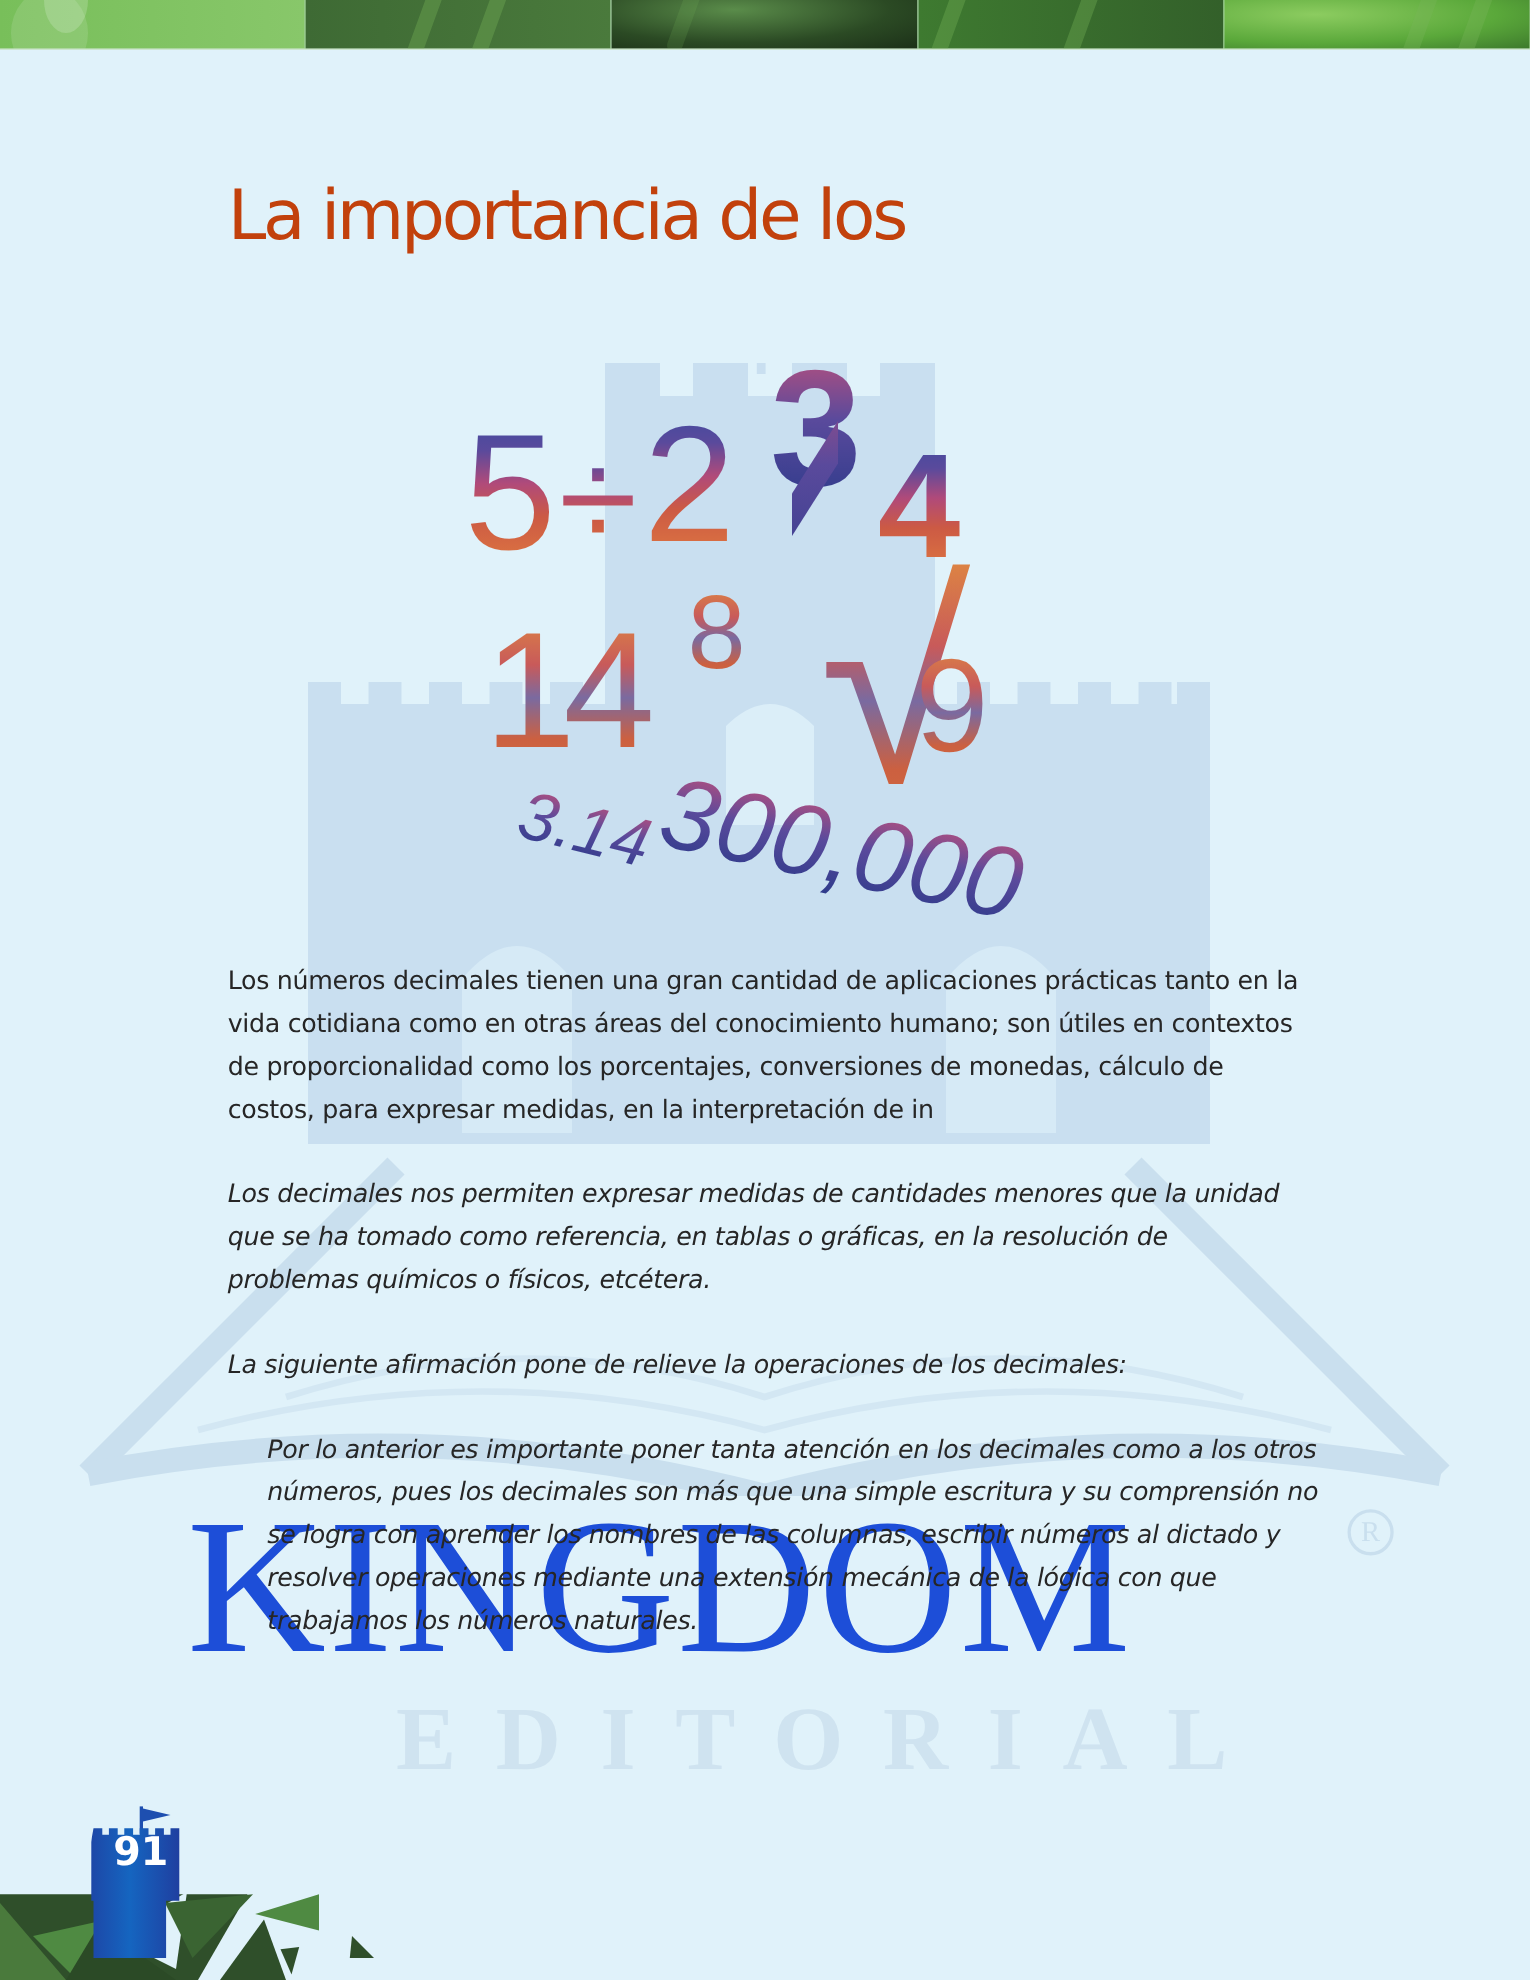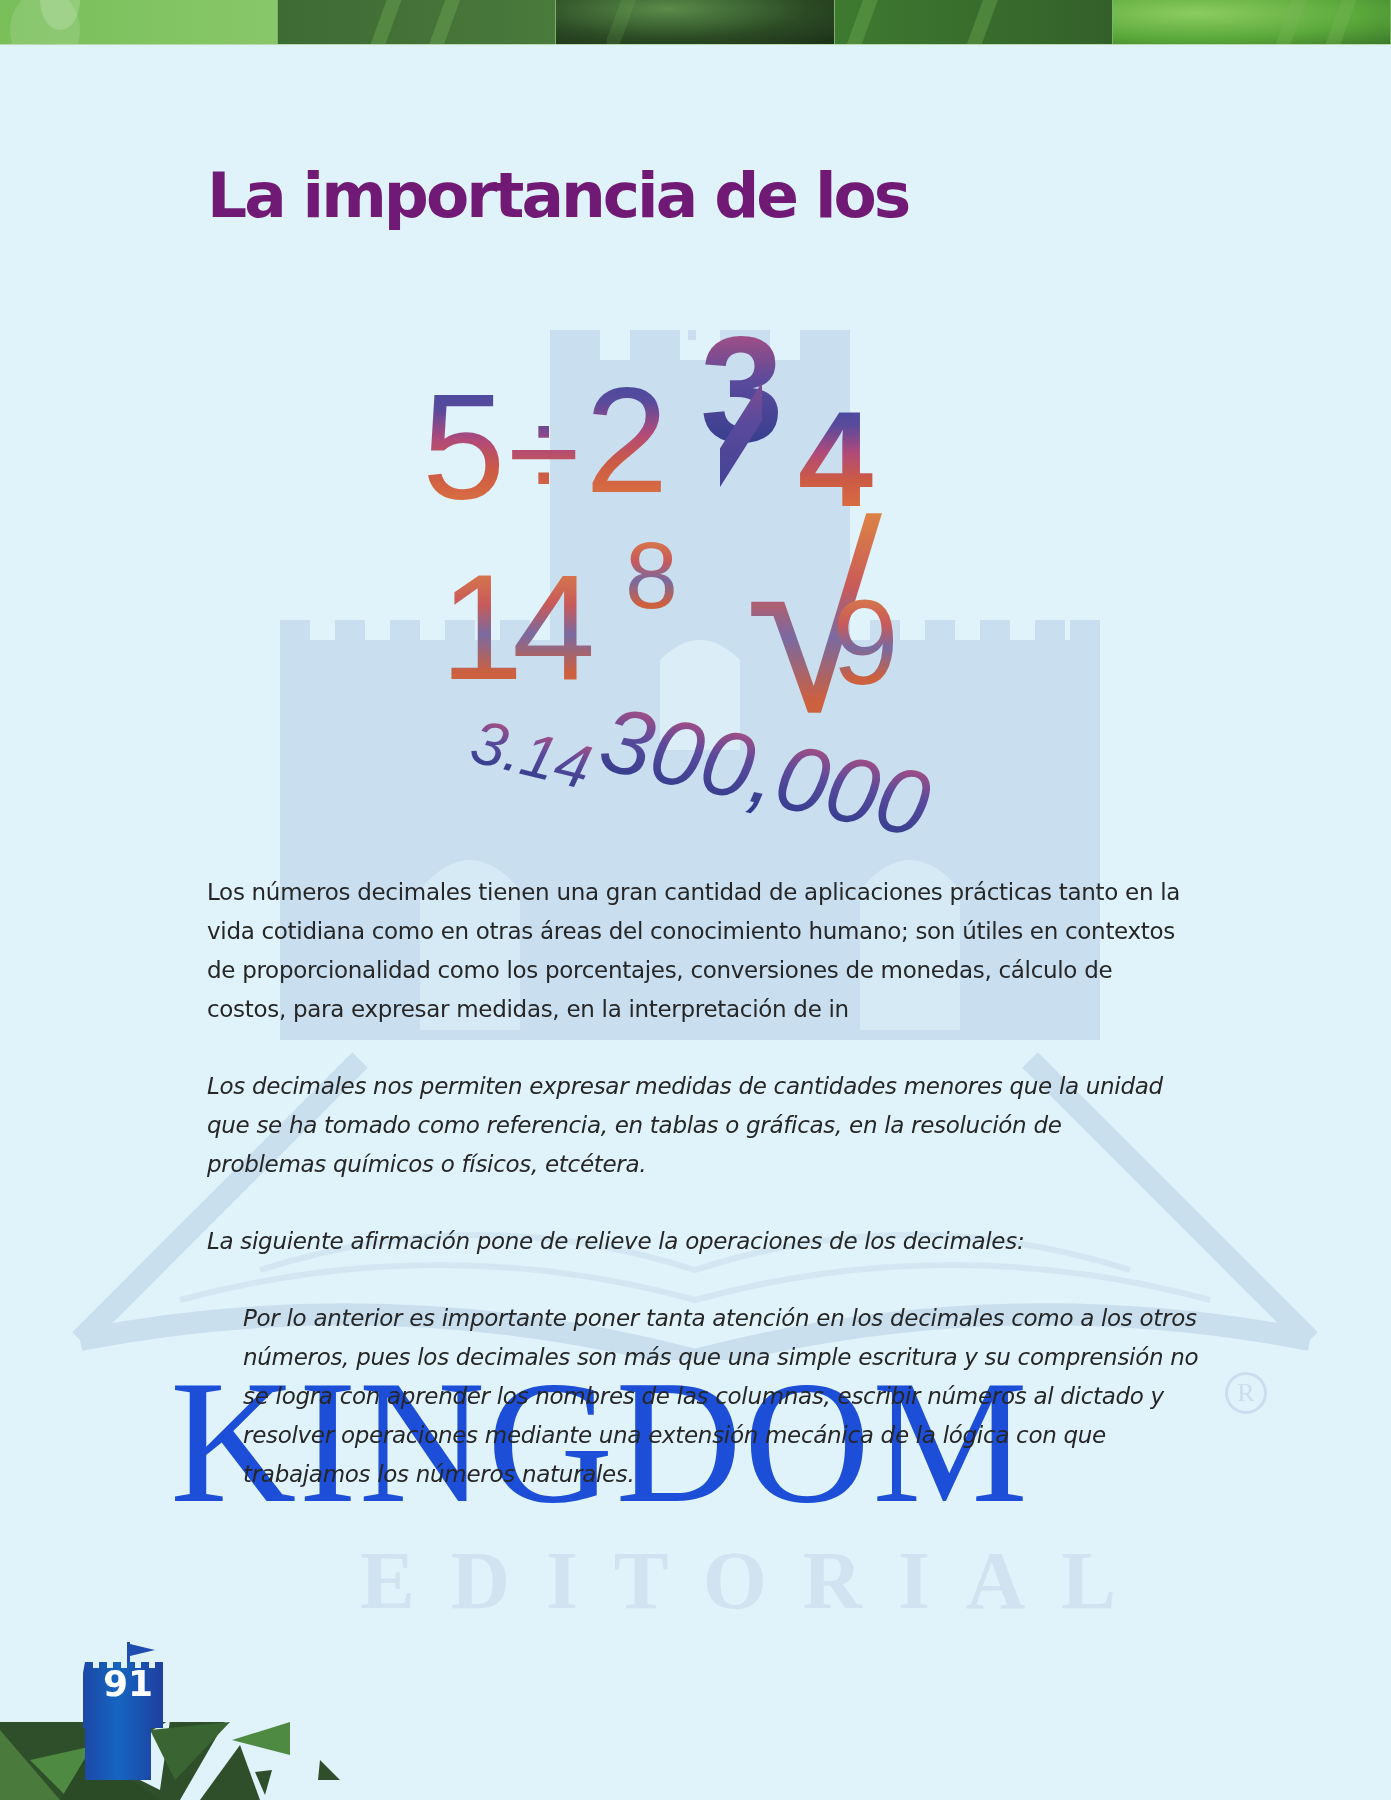--- a/index.html
+++ b/index.html
@@ -22,21 +22,21 @@
     
     .wm { position: absolute; color: #c7dded; pointer-events: none; }
     .wm-castle { position: absolute; left: 280px; top: 330px; width: 820px; height: 760px; }
     .wm-book { position: absolute; left: 60px; top: 1000px; width: 1270px; height: 360px; }
     .wm-kingdom { position: absolute; left: 170px; top: 1355px; font-family: "Liberation Serif", serif; font-size: 175px; letter-spacing: 2px; color: #1d4ed8; line-height: 1; }
     .wm-reg { position: absolute; left: 1225px; top: 1372px; width: 36px; height: 36px; border: 3px solid #c9dfee; border-radius: 50%; color: #c9dfee; font-family: "Liberation Serif", serif; font-size: 26px; text-align: center; line-height: 36px; }
     .wm-editorial { position: absolute; left: 360px; top: 1540px; font-family: "Liberation Serif", serif; font-size: 82px; letter-spacing: 36px; color: #cfe3f0; line-height: 1; font-weight: bold; }
 
     
     .title { position: absolute; left: 207px; top: 160px; margin: 0; }
-    .title .l1 { display: block; font-family: "DejaVu Sans", sans-serif; font-weight: bold; font-size: 63px; color: #701a75; letter-spacing: -3px; line-height: 72px; }
+    .title .l1 { display: block; font-family: "DejaVu Sans", sans-serif; font-weight: normal; font-size: 63px; color: #c2410c; letter-spacing: -3px; line-height: 72px; }
     .title .l2 { display: block; font-family: "DejaVu Sans", sans-serif; font-weight: normal; font-size: 63px; color: #5a8a48; letter-spacing: -2px; line-height: 72px; }
 
     
     .math { position: absolute; left: 400px; top: 320px; width: 580px; height: 540px; }
     .math .g {
       position: absolute; font-family: "Liberation Sans", sans-serif; line-height: 1;
       background: linear-gradient(180deg,#3a4aa0 0%,#5a4a9c 25%,#b04a7a 45%,#cc5a44 65%,#e07a40 100%);
       -webkit-background-clip: text; background-clip: text; color: transparent;
       text-shadow: none;
     }

